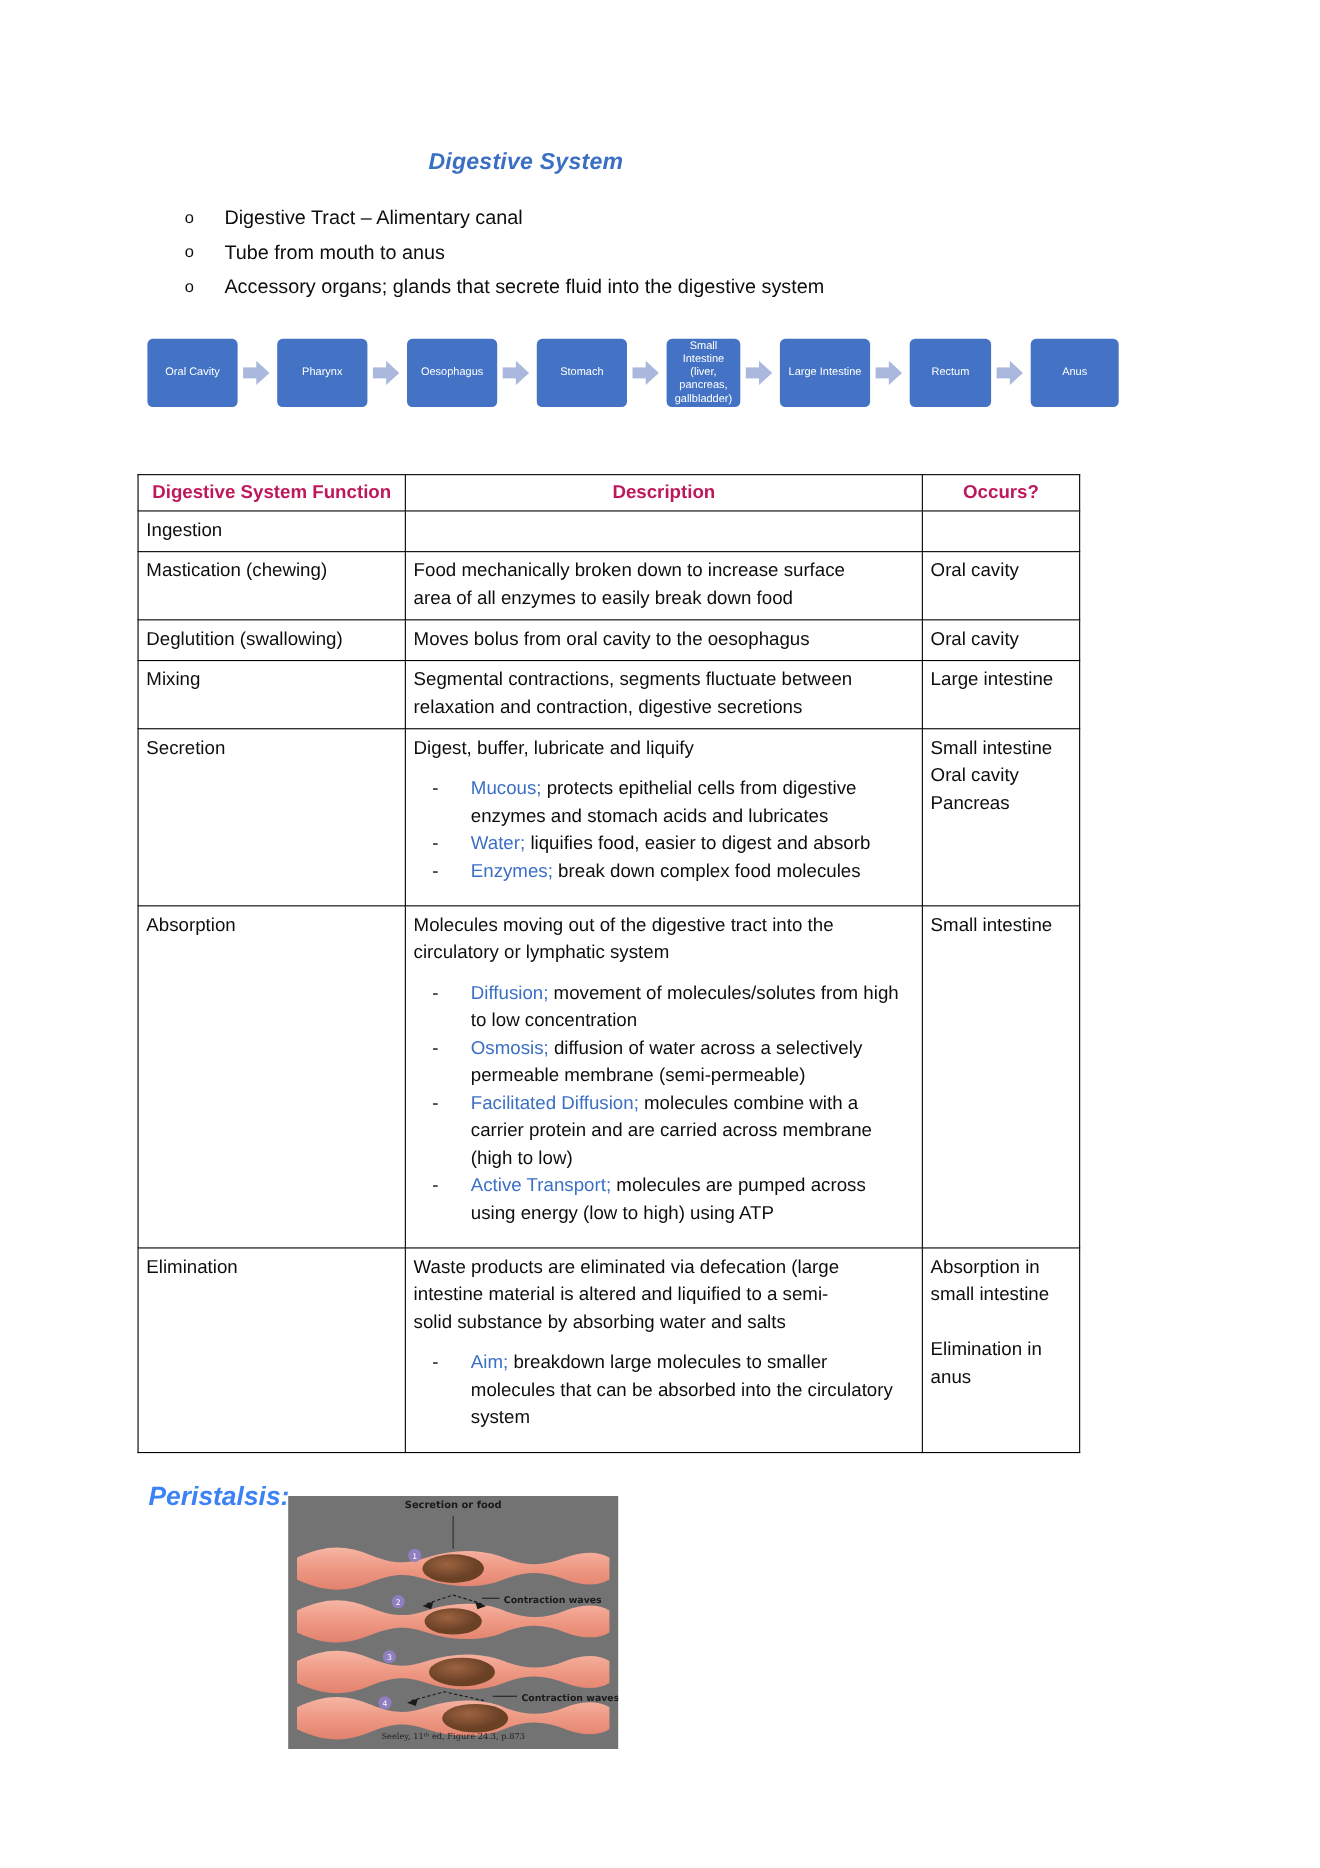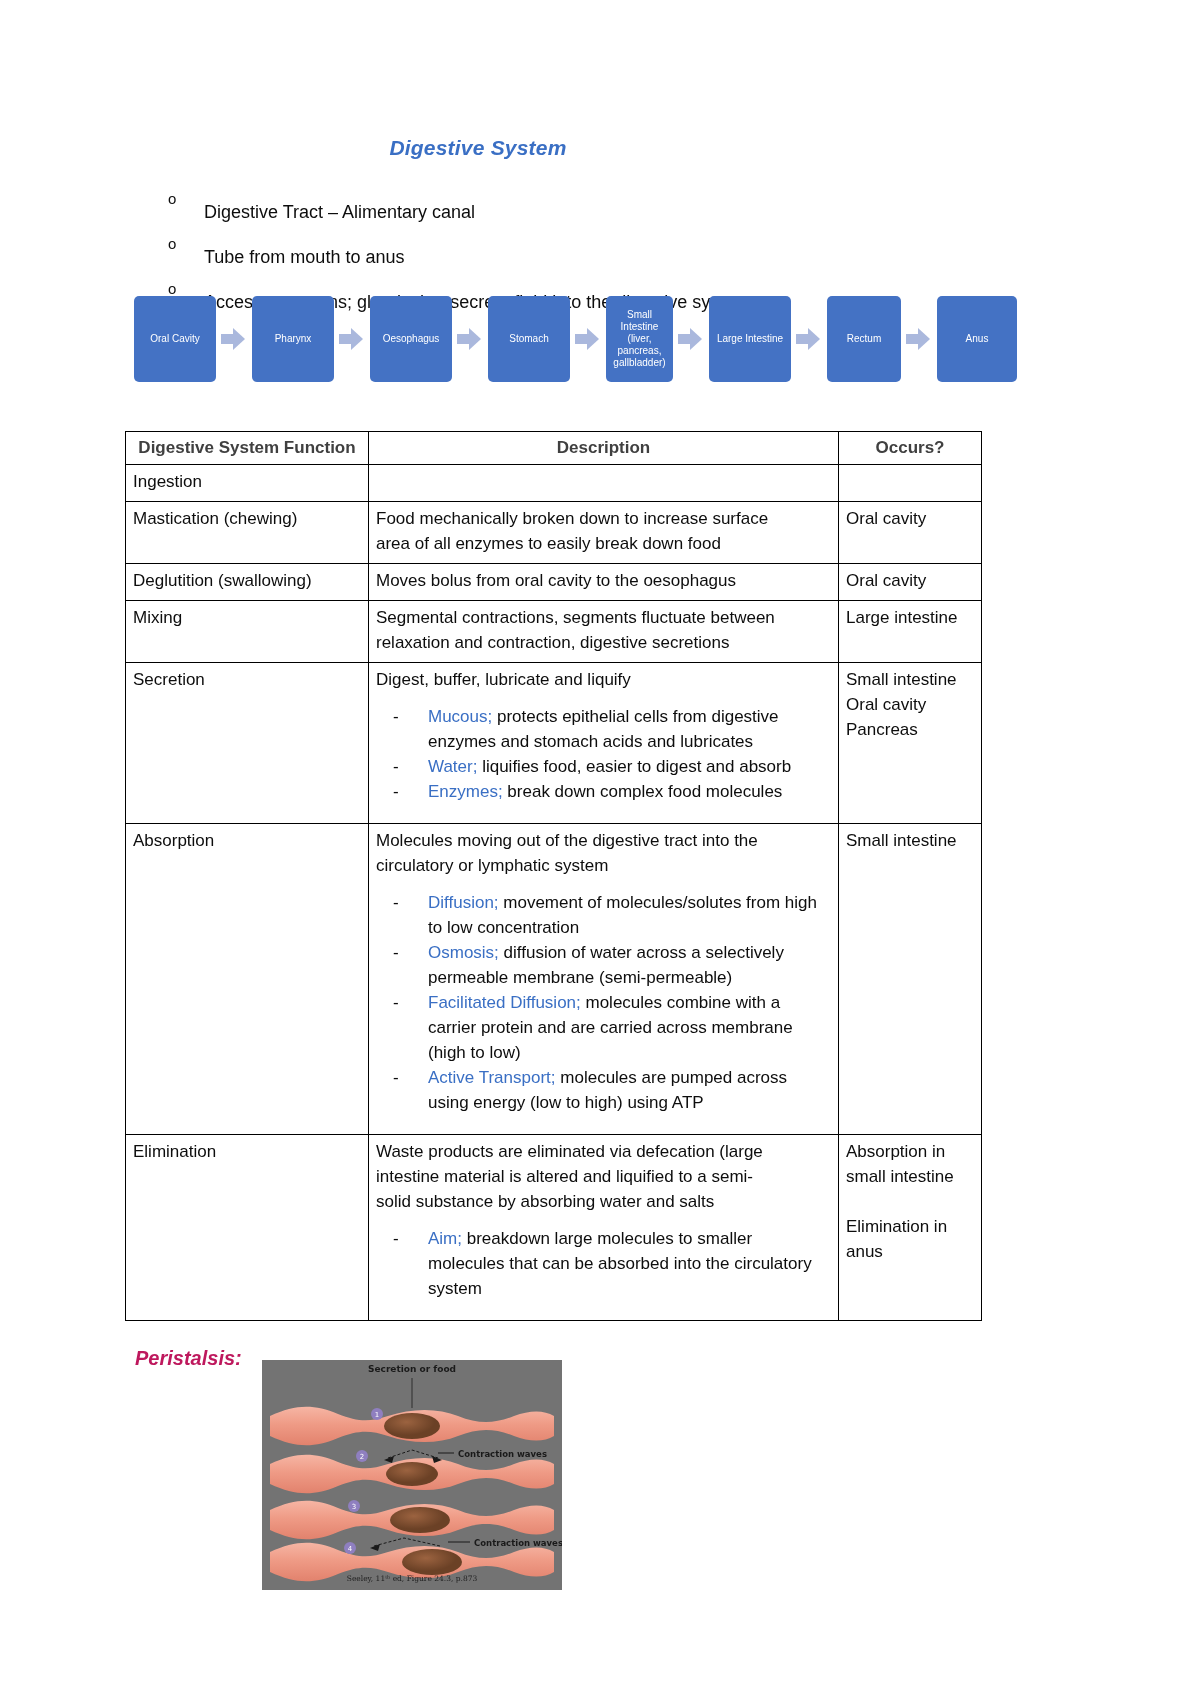--- a/index.html
+++ b/index.html
@@ -37,34 +37,34 @@
     font-size:18px;
     line-height:31px;
     color:#0d0d0d;
   }
   .intro-marker{
     width:36px;
     flex:0 0 36px;
     font-size:15px;
     line-height:31px;
   }
-  .intro-text{flex:1 1 auto;margin-top:14px;}
+  .intro-text{flex:1 1 auto;}
   
   .flow{
     position:absolute;
     left:134px;top:295px;
     width:870px;height:88px;
     display:flex;
     align-items:center;
   }
   .flow-box{
     background:#4472c4;
     color:#ffffff;
     border-radius:5px;
-    height:86px;
+    height:62px;
     display:flex;
     align-items:center;
     justify-content:center;
     text-align:center;
     font-size:10px;
     line-height:12px;
     padding:2px 3px;
     box-sizing:border-box;
     flex:0 0 auto;
   }
@@ -109,21 +109,21 @@
     color:#0d0d0d;
   }
   table.main td, table.main th{
     border:1.4px solid #000;
     vertical-align:top;
     padding:4px 7px 7px 7px;
     line-height:25px;
     font-weight:normal;
   }
   table.main thead th{
-    color:#404040;
+    color:#be185d;
     font-weight:bold;
     text-align:center;
     font-size:17px;
     padding-top:3px;
     padding-bottom:4px;
   }
   thead th.col-fn{text-align:left;}
   col.c1{width:243px;}
   col.c2{width:470px;}
   col.c3{width:143px;}
@@ -142,24 +142,24 @@
     content:"-";
     position:absolute;
     left:5px;top:0;
   }
   .term{color:#3a6fc4;}
   .gap{height:25px;}
   
   .peri-label{
     position:absolute;
     left:135px;top:1347px;
-    color:#be185d;
+    color:#3b82f6;
     font-style:italic;
     font-weight:bold;
-    font-size:20px;
+    font-size:24px;
   }
   .peri-fig{
     position:absolute;
     left:262px;top:1360px;
     width:300px;height:230px;
     background:#737373;
   }
   .peri-caption-top{
     position:absolute;
     left:0;top:4px;width:300px;

